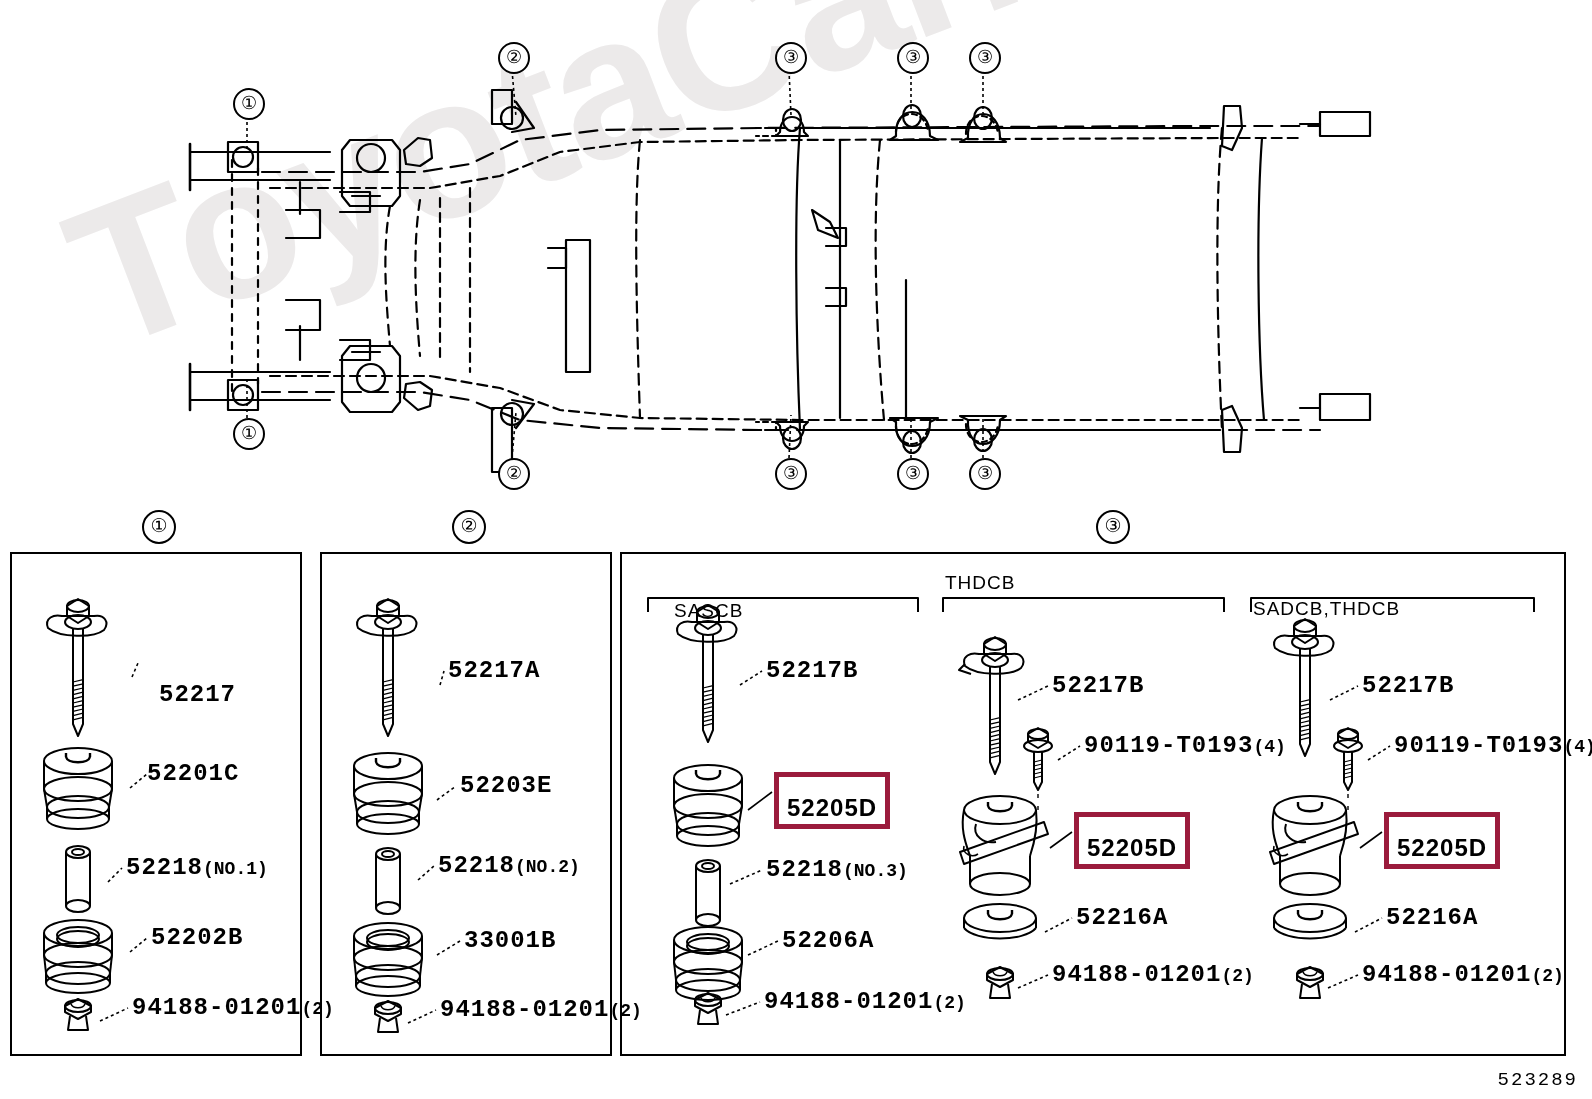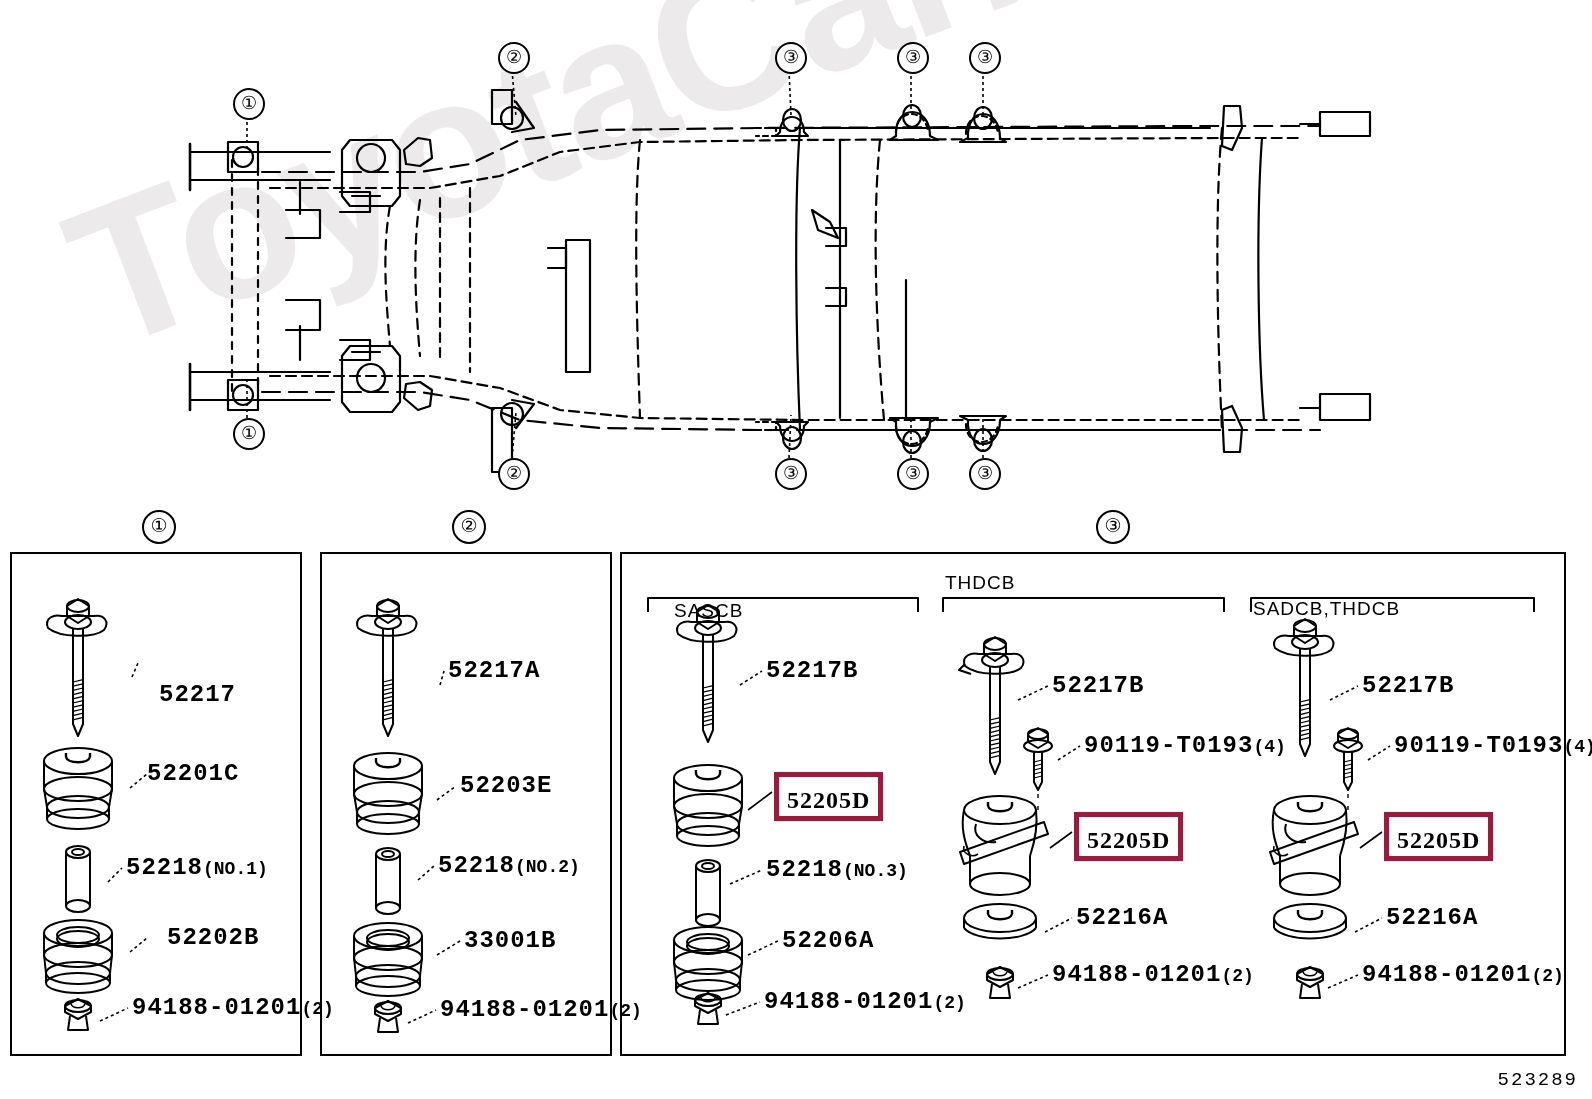--- a/index.html
+++ b/index.html
@@ -61,22 +61,22 @@
     font-size:18px;
     font-weight:700;
     letter-spacing:0px;
   }
 
   .hl{
     position:absolute;
     z-index:6;
     border:5px solid #9B1B3C;
     background:#fff;
-    padding:10px 8px 3px 8px;
-    font-family:Liberation Serif, serif;
+    padding:18px 8px 3px 8px;
+    font-family:Liberation Sans, sans-serif;
     font-weight:700;
     font-size:24px;
     letter-spacing:1px;
     white-space:nowrap;
     line-height:26px;
   }
 
   .grp-label{
     position:absolute;
     font-family:"Liberation Sans", sans-serif;
@@ -578,21 +578,21 @@
       <div class="callout" style="left: 897px; top: 42px;">③</div>
       <div class="callout" style="left: 969px; top: 42px;">③</div>
       <div class="callout" style="left: 775px; top: 458px;">③</div>
       <div class="callout" style="left: 897px; top: 458px;">③</div>
       <div class="callout" style="left: 969px; top: 458px;">③</div>
       <div class="panel" style="left: 10px; top: 552px; width: 288px; height: 500px;"></div>
       <div class="panel-num" style="left: 142px; top: 510px;">①</div>
       <div class="plabel" style="left: 142px; top: 681px; margin-left: 17px;"><span>52217</span></div>
       <div class="plabel" style="left: 147px; top: 760px;"><span>52201C</span></div>
       <div class="plabel" style="left: 126px; top: 854px;"><span>52218</span><span class="sfx">(NO.1)</span></div>
-      <div class="plabel" style="left: 151px; top: 924px; margin-left: 16px;"><span>52202B</span></div>
+      <div class="plabel" style="left: 151px; top: 924px;"><span>52202B</span></div>
       <div class="plabel" style="left: 132px; top: 994px;"><span>94188-01201</span><span class="sfx">(2)</span></div>
       <div class="panel" style="left: 320px; top: 552px; width: 288px; height: 500px;"></div>
       <div class="panel-num" style="left: 452px; top: 510px;">②</div>
       <div class="plabel" style="left: 448px; top: 657px;"><span>52217A</span></div>
       <div class="plabel" style="left: 460px; top: 772px;"><span>52203E</span></div>
       <div class="plabel" style="left: 438px; top: 852px;"><span>52218</span><span class="sfx">(NO.2)</span></div>
       <div class="plabel" style="left: 464px; top: 927px;"><span>33001B</span></div>
       <div class="plabel" style="left: 440px; top: 996px;"><span>94188-01201</span><span class="sfx">(2)</span></div>
       <div class="panel" style="left: 620px; top: 552px; width: 942px; height: 500px;"></div>
       <div class="panel-num" style="left: 1096px; top: 510px;">③</div>

